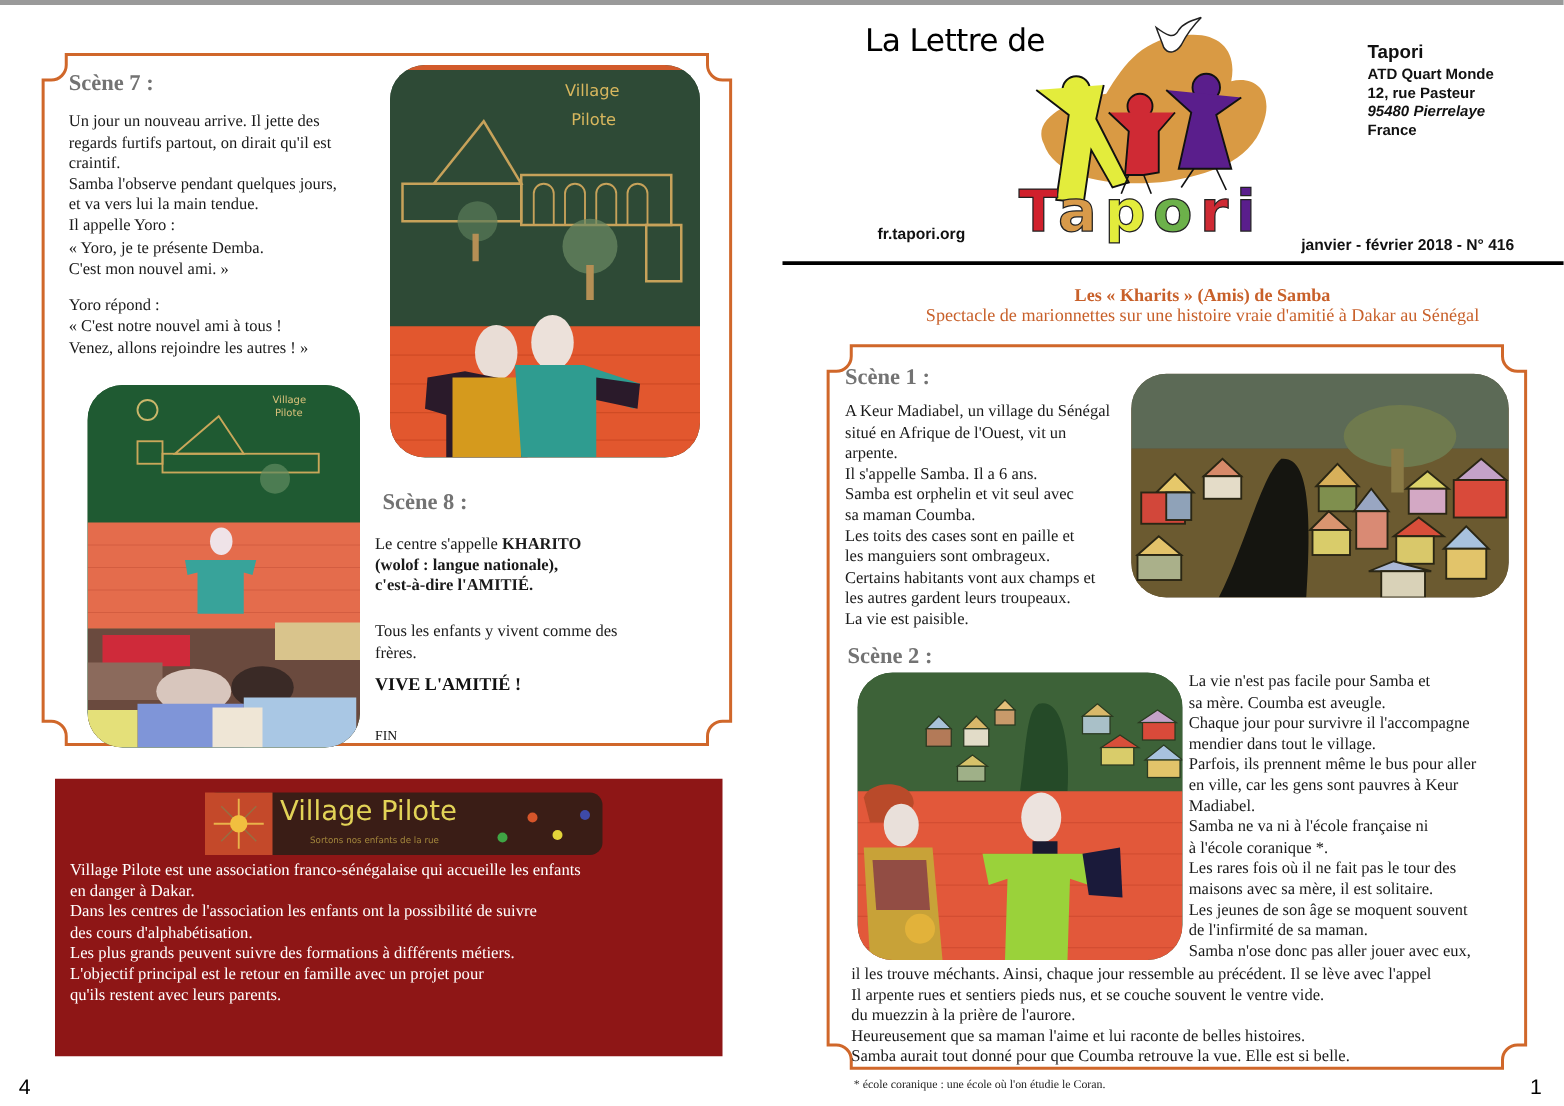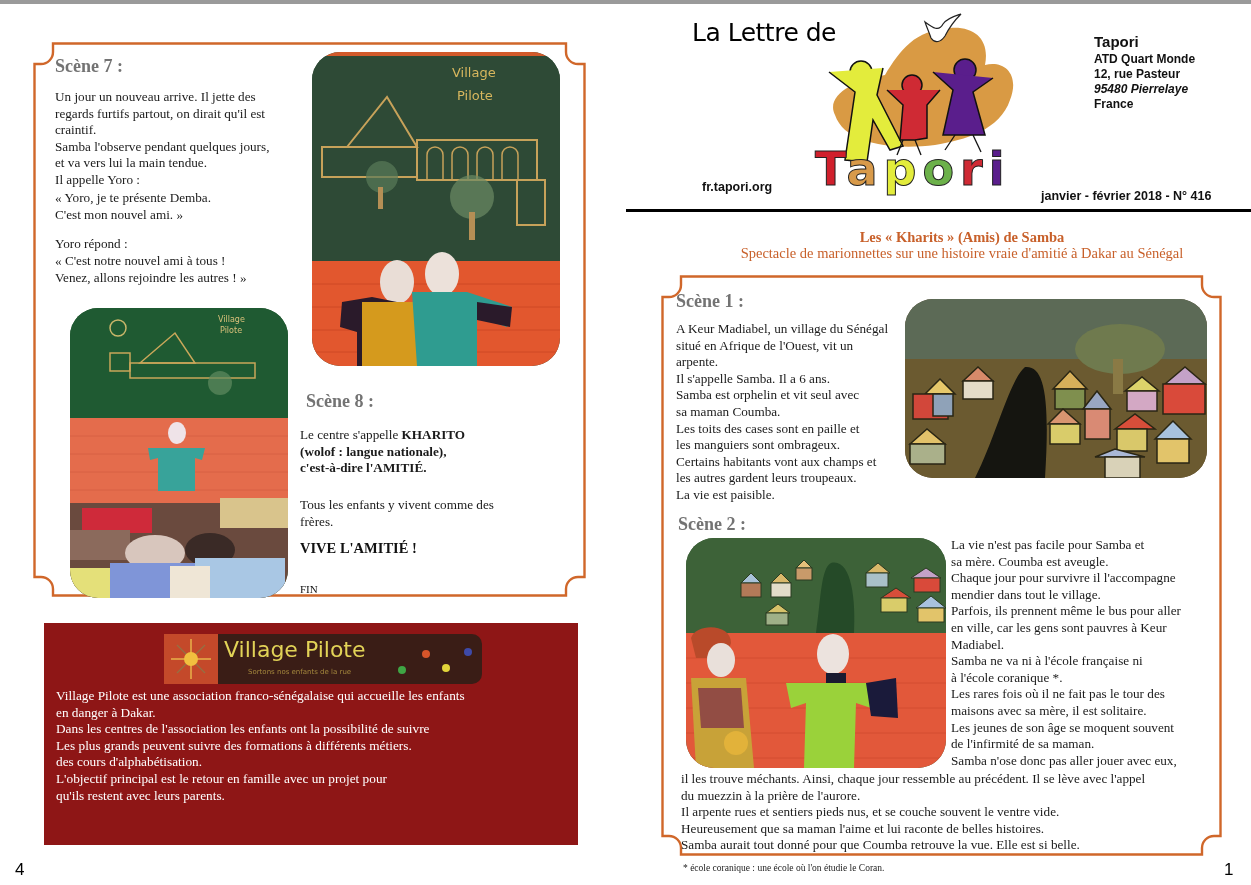--- a/index.html
+++ b/index.html
@@ -165,22 +165,22 @@
         <circle cx="32" cy="12" r="4" fill="#d6552a"></circle>
         <circle cx="52" cy="26" r="4" fill="#e2d43a"></circle>
         <circle cx="74" cy="10" r="4" fill="#3e4aa8"></circle>
       </svg>
     </div>
   </div>
   <div class="vp-text">
     <div>Village Pilote est une association franco-sénégalaise qui accueille les enfants</div>
     <div>en danger à Dakar.</div>
     <div>Dans les centres de l'association les enfants ont la possibilité de suivre</div>
+    <div>des cours d'alphabétisation.</div>
     <div>Les plus grands peuvent suivre des formations à différents métiers.</div>
-    <div>des cours d'alphabétisation.</div>
     <div>L'objectif principal est le retour en famille avec un projet pour</div>
     <div>qu'ils restent avec leurs parents.</div>
   </div>
 
   <div class="page-num" style="left:15px;top:860px;">4</div>
 </div>
 
 <div>
 
   <div class="abs" style="left:692px;top:18px;font-family:'DejaVu Sans',sans-serif;font-size:25px;color:#000;letter-spacing:-0.5px;">La Lettre de</div>
@@ -343,22 +343,22 @@
     <div>à l'école coranique *.</div>
     <div>Les rares fois où il ne fait pas le tour des</div>
     <div>maisons avec sa mère, il est solitaire.</div>
     <div>Les jeunes de son âge se moquent souvent</div>
     <div>de l'infirmité de sa maman.</div>
     <div>Samba n'ose donc pas aller jouer avec eux,</div>
   </div>
 
   <div class="abs txt" style="left:681px;top:771px;width:535px;">
     <div>il les trouve méchants. Ainsi, chaque jour ressemble au précédent. Il se lève avec l'appel</div>
+    <div>Il arpente rues et sentiers pieds nus, et se couche souvent le ventre vide.</div>
     <div>du muezzin à la prière de l'aurore.</div>
-    <div>Il arpente rues et sentiers pieds nus, et se couche souvent le ventre vide.</div>
     <div>Heureusement que sa maman l'aime et lui raconte de belles histoires.</div>
     <div>Samba aurait tout donné pour que Coumba retrouve la vue. Elle est si belle.</div>
   </div>
 
   <div class="abs" style="left:683px;top:863px;font-size:9.5px;color:#222;">* école coranique : une école où l'on étudie le Coran.</div>
 
   <div class="page-num" style="left:1224px;top:860px;">1</div>
 </div>
 
 </body></html>

